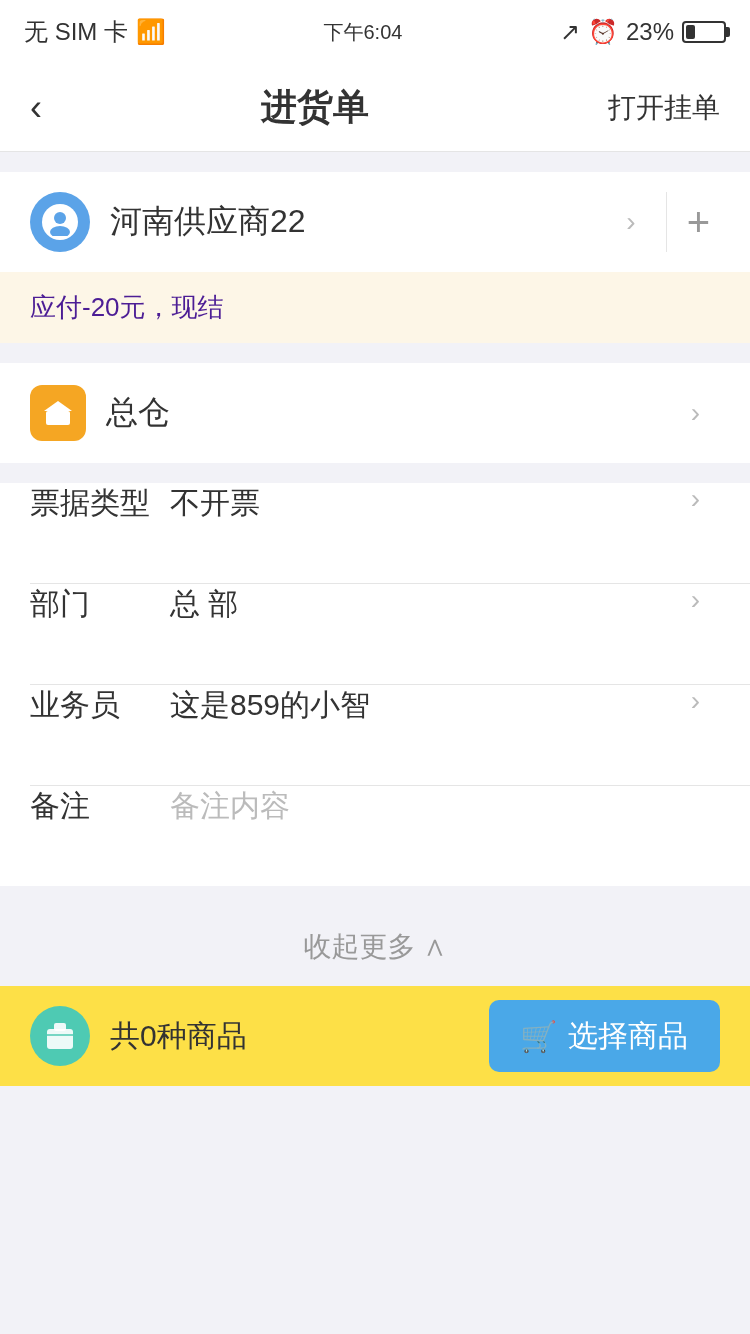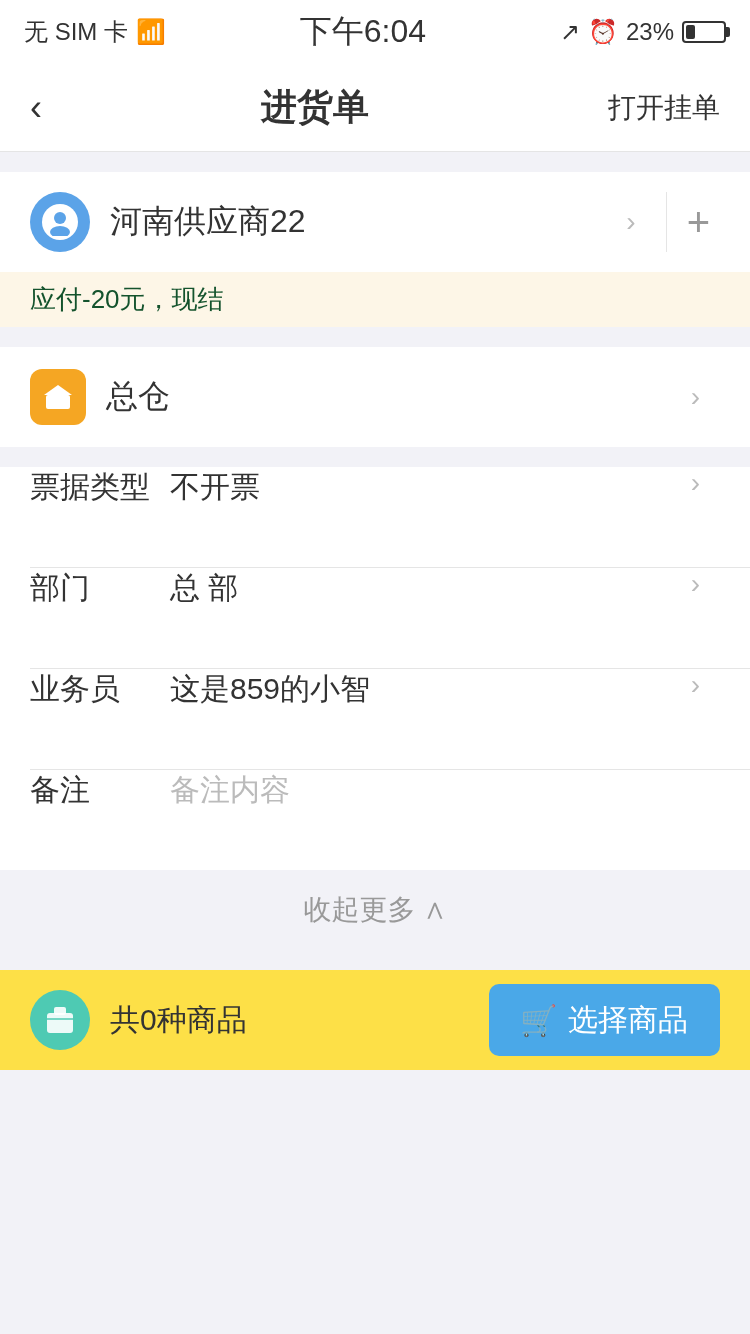--- a/index.html
+++ b/index.html
@@ -19,21 +19,21 @@
       height: 64px;
       background: #fff;
       display: flex;
       align-items: center;
       justify-content: space-between;
       padding: 8px 24px;
       font-size: 24px;
       color: #333;
     }
     .status-left { display: flex; align-items: center; gap: 8px; }
-    .status-center { font-size: 32px; font-weight: 500; }
+    .status-center { font-size: 20px; font-weight: 500; }
     .status-right { display: flex; align-items: center; gap: 8px; font-size: 24px; }
 
     
     .nav-bar {
       width: 750px;
       height: 88px;
       background: #fff;
       display: flex;
       align-items: center;
       justify-content: space-between;
@@ -115,23 +115,23 @@
     .add-btn {
       font-size: 40px;
       color: #999;
       padding: 0 10px;
       cursor: pointer;
     }
 
     
     .notice-banner {
       background: #fdf6e7;
-      padding: 10px 30px;
+      padding: 18px 30px;
       font-size: 26px;
-      color: #14532d;
+      color: #4c1d95;
     }
 
     
     .warehouse-row {
       display: flex;
       align-items: center;
       padding: 0 30px;
       height: 100px;
     }
     .warehouse-icon {
@@ -173,21 +173,21 @@
     }
     .form-value.placeholder {
       color: #bbb;
     }
 
     
     .collapse-row {
       background: #f2f2f7;
       height: 80px;
       display: flex;
-      align-items: center;
+      align-items: flex-end;
       justify-content: center;
       font-size: 28px;
       color: #999;
       cursor: pointer;
     }
 
     
     .bottom-bar {
       background: #fde047;
       width: 750px;

